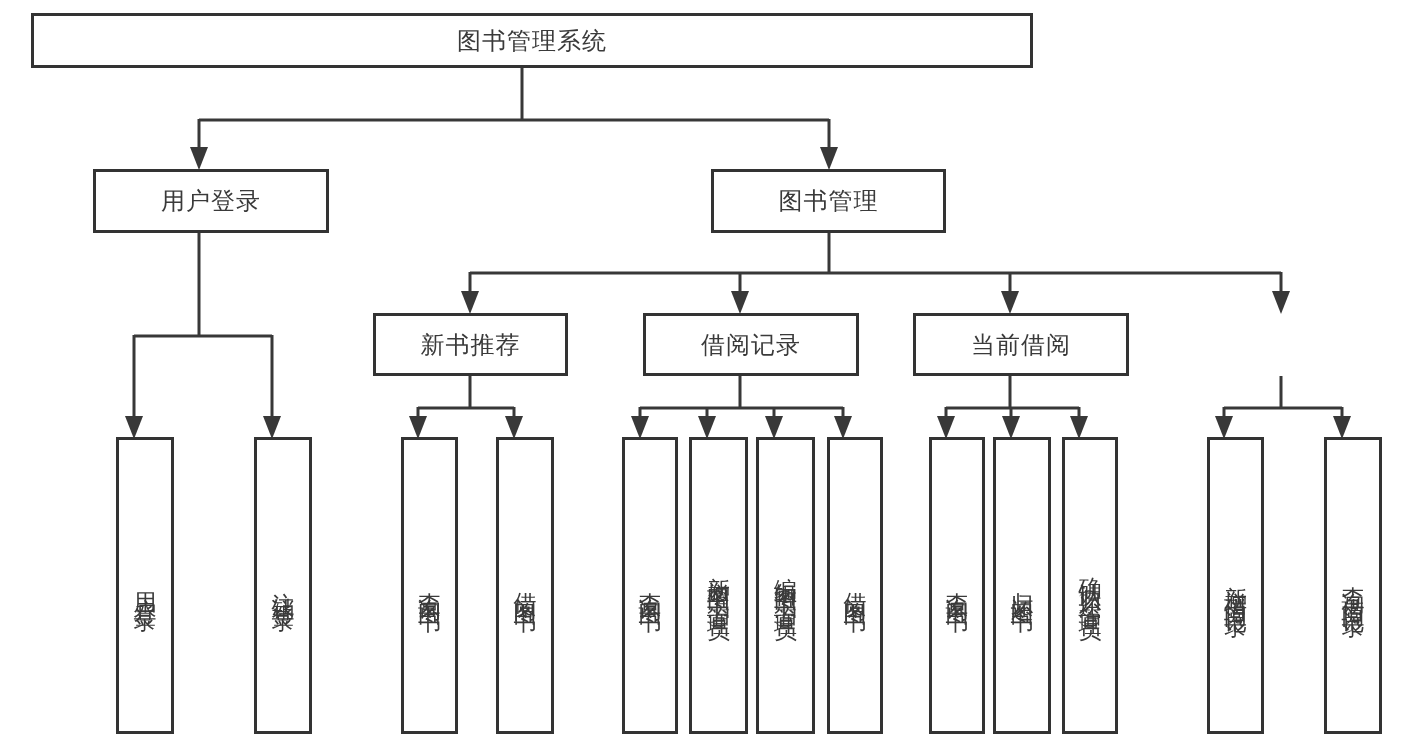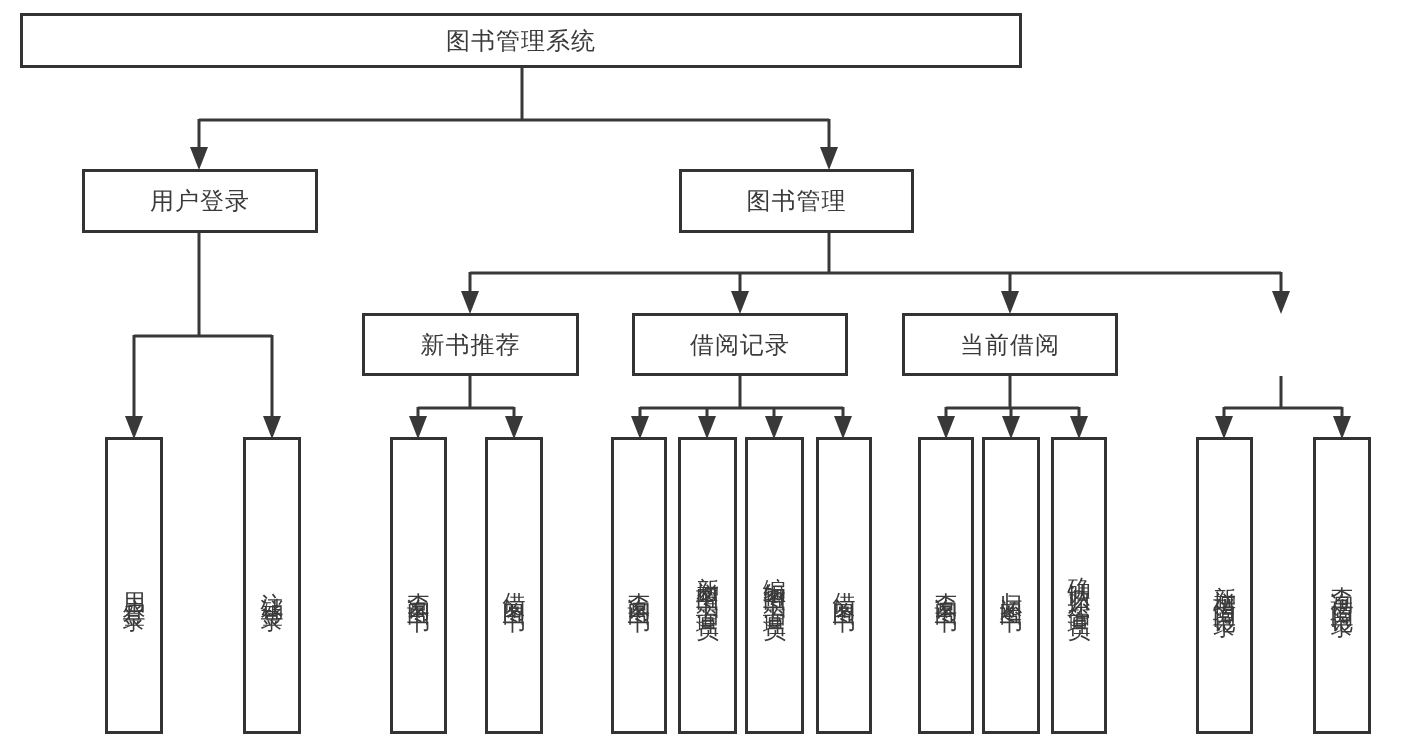--- a/index.html
+++ b/index.html
@@ -19,20 +19,21 @@
   .node {
     position: absolute;
     box-sizing: border-box;
     background: #ffffff;
     border: 3px solid #333333;
     color: #3a3a3a;
     display: flex;
     align-items: center;
     justify-content: center;
     z-index: 1;
+    margin-left: 11px;
   }
   .hbox { font-size: 24px; letter-spacing: 1px; }
   .vbox span {
     writing-mode: vertical-rl;
     text-orientation: mixed;
     font-size: 23px;
     letter-spacing: 6px;
     line-height: 1;
     white-space: nowrap;
   }
@@ -92,25 +93,25 @@
     </g>
   </svg>
 
   <div class="node hbox" style="left:20px;top:13px;width:1002px;height:55px">
     <span>图书管理系统</span>
   </div>
 
   <div class="node hbox" style="left:82px;top:169px;width:236px;height:64px">
     <span>用户登录</span>
   </div>
-  <div class="node hbox" style="left:679px;top:169px;width:235px;height:64px">
+  <div class="node hbox" style="left:700px;top:169px;width:235px;height:64px">
     <span>图书管理</span>
   </div>
 
-  <div class="node hbox" style="left:362px;top:313px;width:217px;height:63px">
+  <div class="node hbox" style="left:362px;top:313px;width:195px;height:63px">
     <span>新书推荐</span>
   </div>
   <div class="node hbox" style="left:632px;top:313px;width:216px;height:63px">
     <span>借阅记录</span>
   </div>
   <div class="node hbox" style="left:902px;top:313px;width:216px;height:63px">
     <span>当前借阅</span>
   </div>
 
   <div class="node vbox" style="left:105px;top:437px;width:58px;height:297px">

